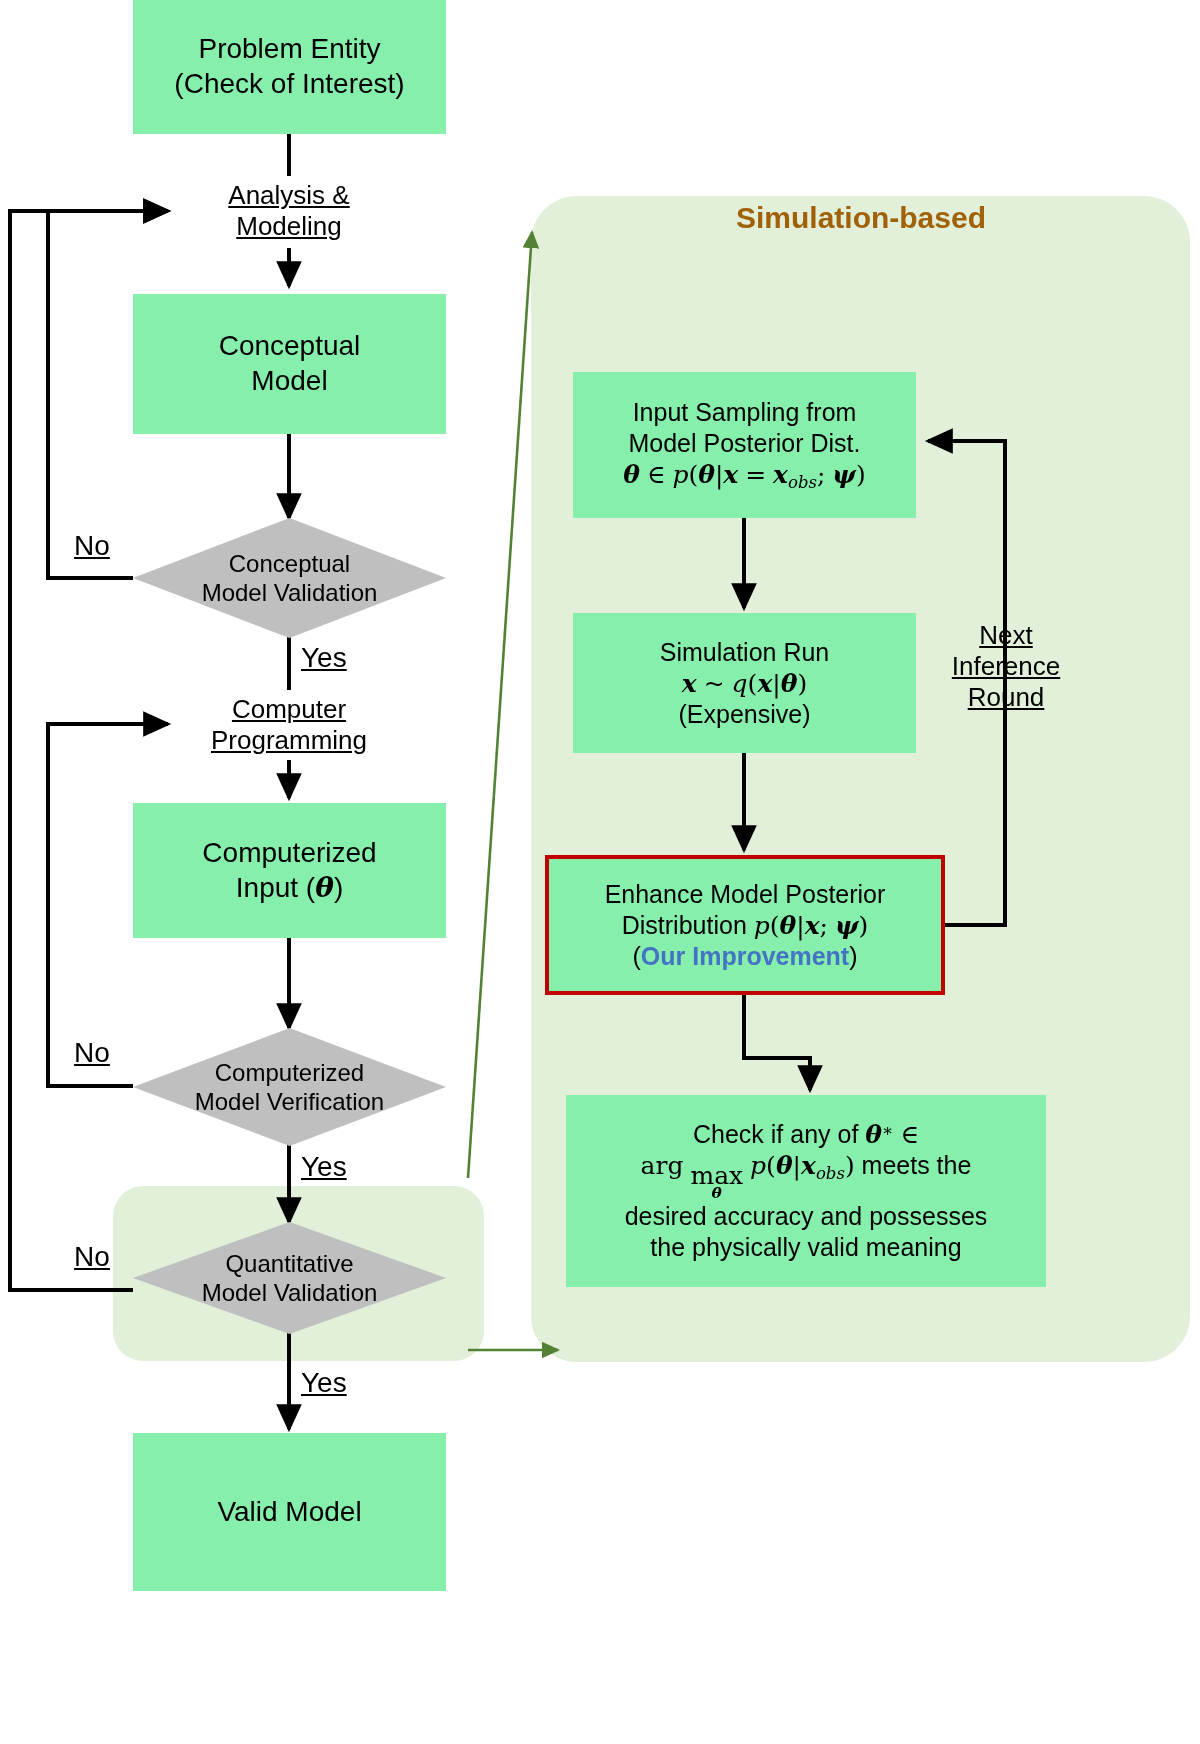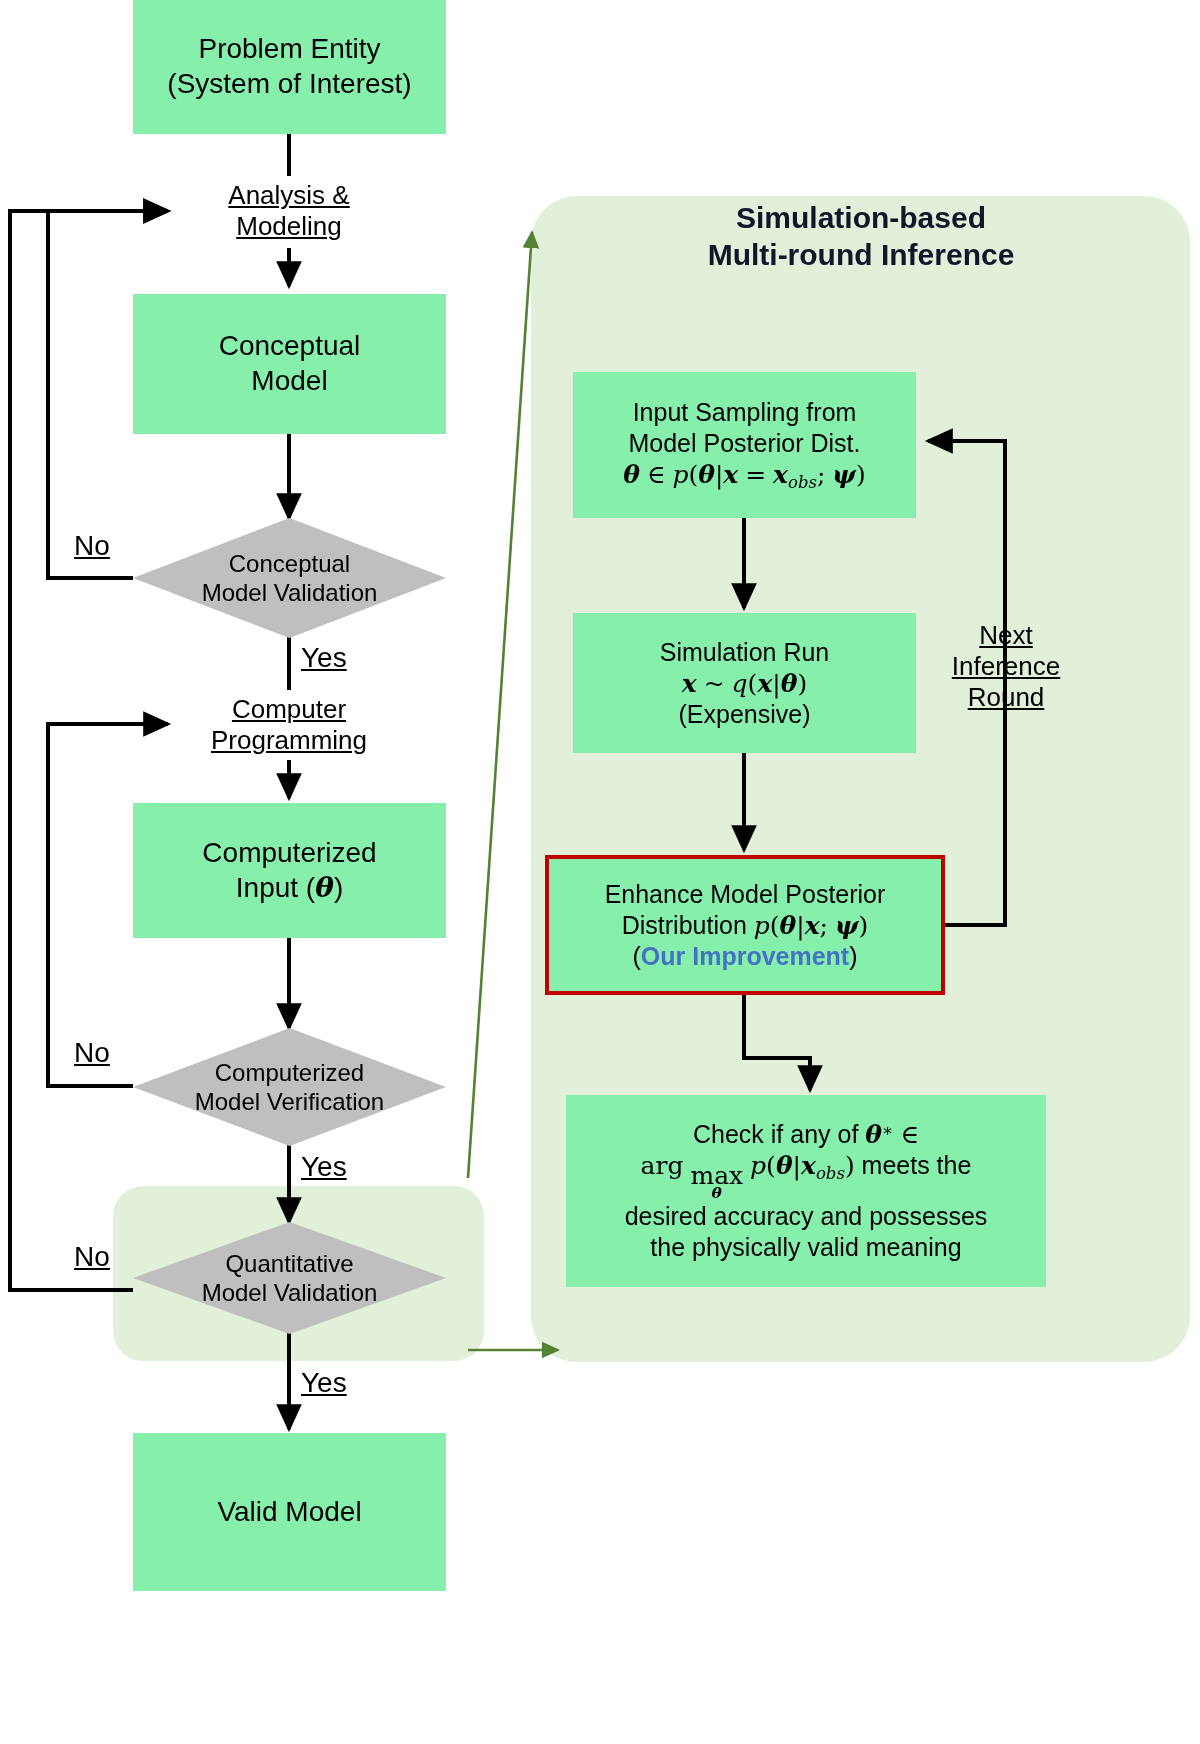--- a/index.html
+++ b/index.html
@@ -29,21 +29,21 @@
   .greenpanel.small{border-radius:30px;}
 
   .label{
     position:absolute;color:#000;text-align:center;
     font-family:"Liberation Sans", sans-serif;line-height:1.2;
     white-space:pre-line;
     text-decoration:underline;
   }
 
   .panel-title{
-    position:absolute;text-align:center;font-weight:bold;color:#0f172a;
+    position:absolute;text-align:center;font-weight:bold;color:#a16207;
     line-height:1.22;font-family:"Liberation Sans", sans-serif;
   }
 
   .redbox{border:4px solid #c00000;box-sizing:border-box;}
 
   svg.edges{position:absolute;left:0;top:0;width:1200px;height:1744px;overflow:visible;}
 
   .mth{font-family:"DejaVu Serif", serif;font-style:italic;}
   .mthb{font-family:"DejaVu Serif", serif;font-style:italic;font-weight:bold;}
   .mup{font-family:"DejaVu Serif", serif;font-style:normal;}
@@ -108,21 +108,21 @@
 
     <g stroke="#548235" stroke-width="2.6" fill="none">
       <path d="M468 1178 L532 232" marker-end="url(#ahg)"></path>
       <path d="M468 1350 L558 1350" marker-end="url(#ahg)"></path>
     </g>
   </svg>
 
   <div class="box" style="left:133px;top:0px;width:313px;height:134px;font-size:28px;">
     <div class="inner">
       <div>Problem Entity</div>
-      <div>(System of Interest)</div>
+      <div>(Check of Interest)</div>
     </div>
   </div>
 
   <div class="label" style="left:189px;top:180px;width:200px;font-size:26px;">Analysis &amp;
 Modeling</div>
 
   <div class="box" style="left:133px;top:294px;width:313px;height:140px;font-size:28px;">
     <div class="inner">
       <div>Conceptual</div>
       <div>Model</div>
@@ -169,21 +169,20 @@
   <div class="label" style="left:301px;top:1366px;width:70px;text-align:left;font-size:28px;">Yes</div>
 
   <div class="box" style="left:133px;top:1433px;width:313px;height:158px;font-size:28px;">
     <div class="inner">
       <div>Valid Model</div>
     </div>
   </div>
 
   <div class="panel-title" style="left:561px;top:200px;width:600px;font-size:30px;">
     <div>Simulation-based</div>
-    <div>Multi-round Inference</div>
   </div>
 
   <div class="box" style="left:573px;top:372px;width:343px;height:146px;font-size:25px;">
     <div class="inner">
       <div>Input Sampling from</div>
       <div>Model Posterior Dist.</div>
       <div style="font-size:25px;">
         <span class="mthb">θ</span> <span class="mup">∈</span> <span class="mth">p</span><span class="mup">(</span><span class="mthb">θ</span><span class="mup">|</span><span class="mthb">x</span> <span class="mup">=</span> <span class="mthb">x</span><span class="mth sub">obs</span><span class="mup">;</span> <span class="mthb">ψ</span><span class="mup">)</span>
       </div>
     </div>

